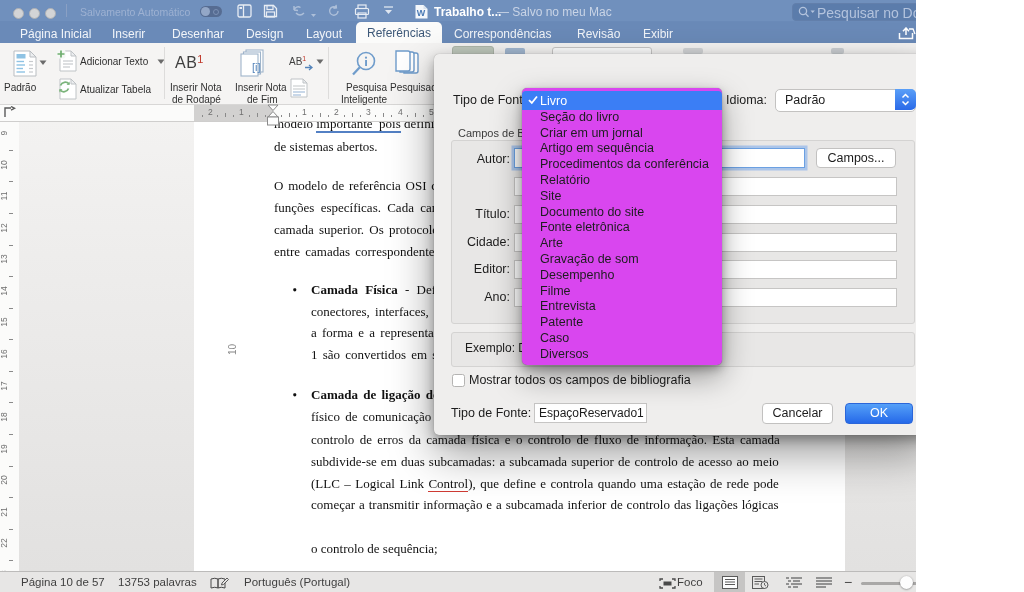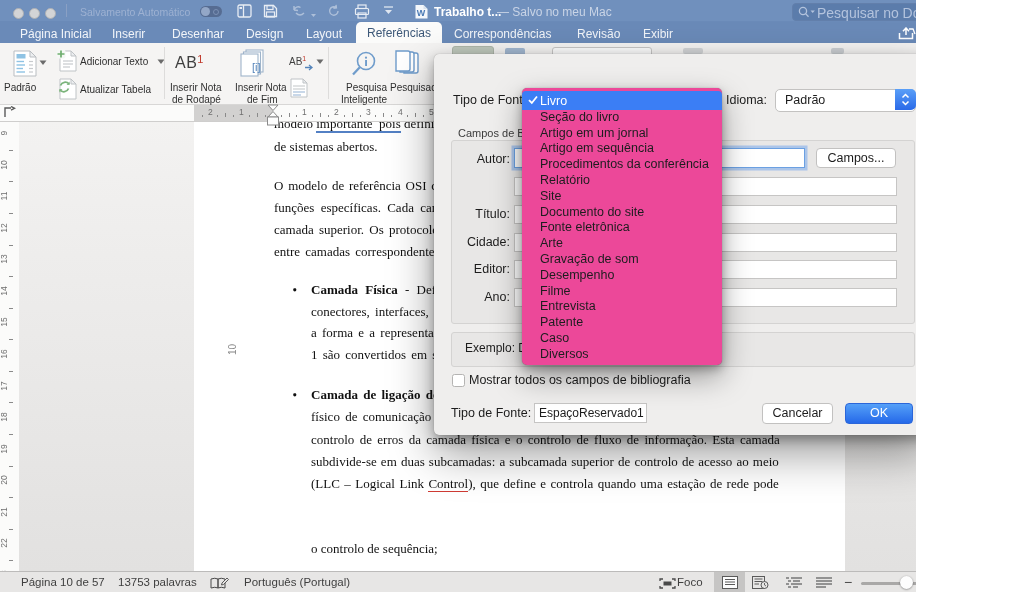--- a/index.html
+++ b/index.html
@@ -42,21 +42,21 @@
 #statusbar{left:0;top:571px;width:1024px;height:21px;background:#e7e6e5;border-top:1px solid #bcbbba;font-size:11.5px;color:#3f3f3f}
 #statusbar span{position:absolute;top:4px}
 
 #dialog{left:434px;top:54px;width:496px;height:381px;background:#efeeed;border-radius:5px;box-shadow:0 18px 45px rgba(0,0,0,.40),0 5px 12px rgba(0,0,0,.30),0 0 1px rgba(0,0,0,.35);z-index:5}
 #dlgtitle{position:absolute;left:0;top:0;width:100%;height:26px;background:linear-gradient(#e9e8e7,#d8d7d6);border-bottom:1px solid #c0bfbe;border-radius:5px 5px 0 0;text-align:center;line-height:27px;font-size:12.5px;color:#2b2b2b}
 .dtext{position:absolute;font-size:12.5px;color:#1c1c1c;white-space:nowrap}
 .gbox{position:absolute;background:#e8e7e6;border:1px solid #d4d3d2;border-radius:3px}
 .field{position:absolute;background:#fff;border:1px solid #c6c5c4}
 .btn{position:absolute;background:#fff;border:1px solid #c2c1c0;border-radius:4px;font-size:12.5px;color:#1c1c1c;text-align:center}
 
-#menu{left:522px;top:88px;width:200px;height:277px;background:#ec4899;border-radius:5px;box-shadow:0 12px 30px rgba(0,0,0,.36),0 4px 10px rgba(0,0,0,.28),0 0 1px rgba(0,0,0,.4);z-index:6}
+#menu{left:522px;top:88px;width:200px;height:277px;background:#d946ef;border-radius:5px;box-shadow:0 12px 30px rgba(0,0,0,.36),0 4px 10px rgba(0,0,0,.28),0 0 1px rgba(0,0,0,.4);z-index:6}
 .mi{position:absolute;left:18px;font-size:12.5px;color:#1d1d1f;white-space:nowrap}
 #misel{position:absolute;left:0px;top:2.5px;width:200px;height:19px;background:#3b7ef5;border-radius:4px 4px 0 0;color:#fff}
 </style></head>
 <body>
 <div id="win">
 <div class="abs" id="titlebar"></div>
 <div class="tl" style="left:13px"></div>
     <div class="tl" style="left:29px"></div>
     <div class="tl" style="left:45px"></div>
 <div class="abs" style="left:66px;top:4px;width:1px;height:13px;background:#8aa0c4"></div>
@@ -332,20 +332,21 @@
 <div class="dl" style="left:117px;top:160px;word-spacing:4px"><b>Camada Física</b> - Define as</div>
 <div class="dl" style="left:117px;top:181.5px;word-spacing:2px">conectores, interfaces, e meios</div>
 <div class="dl" style="left:117px;top:203px;word-spacing:2px">a forma e a representação dos bits</div>
 <div class="dl" style="left:117px;top:225px;word-spacing:2px">1 são convertidos em sinais</div>
 <div class="bu" style="left:98.5px;top:265px">●</div>
 <div class="dl" style="left:117px;top:265px;word-spacing:2px"><b>Camada de ligação de dados</b></div>
 <div class="dl" style="left:117px;top:287px;word-spacing:2px">físico de comunicação de dados</div>
 <div class="dl" style="left:117px;top:310px;word-spacing:2.1px">controlo de erros da camada física e o controlo de fluxo de informação. Esta camada</div>
 <div class="dl" style="left:117px;top:332px;word-spacing:0.9px">subdivide-se em duas subcamadas: a subcamada superior de controlo de acesso ao meio</div>
 <div class="dl" style="left:117px;top:353.5px;word-spacing:1.2px">(LLC – Logical Link <span class="rd">Control</span>), que define e controla quando uma estação de rede pode</div>
+<div class="dl" style="left:117px;top:375px;word-spacing:0.7px">começar a transmitir informação e a subcamada inferior de controlo das ligações lógicas</div>
 <div class="dl" style="left:117px;top:418.5px">o controlo de sequência;</div>
 <div class="abs" style="left:34px;top:216px;width:16px;height:18px;font-size:10px;color:#8a8a8a;transform:rotate(-90deg);font-family:'Liberation Sans'">10</div>
 </div>
     </div>
 <div class="abs" id="statusbar">
 <span style="left:21px">Página 10 de 57</span>
 <span style="left:118px">13753 palavras</span>
 <svg style="position:absolute;left:210px;top:5px" width="19" height="13" viewBox="0 0 19 13">
         <path d="M1 2 q4 -1.5 7 0 v9 q-3 -1.5 -7 0 z M8 2 q3 -1.5 7 0 v9 q-4 -1.5 -7 0 z" fill="none" stroke="#4a4a4a" stroke-width="1"></path>
         <path d="M12 6 l5 -5 l1.5 1.5 l-5 5 l-2 .5 z" fill="#e7e6e5" stroke="#4a4a4a" stroke-width="0.9"></path>
@@ -436,21 +437,21 @@
 <div class="btn" style="left:328px;top:349px;width:69px;height:18.5px;line-height:18.5px">Cancelar</div>
 <div class="btn" style="left:411px;top:349px;width:66px;height:18.5px;line-height:18.5px;background:linear-gradient(#55a0f8,#2569e9);border:1px solid #2b66d9;color:#fff">OK</div>
 </div>
 <div class="abs" id="menu">
 <div id="misel"></div>
 <svg style="position:absolute;left:6px;top:7px;z-index:2" width="10" height="10" viewBox="0 0 10 10">
         <path d="M1 5.2 L3.8 8 L9 1.5" fill="none" stroke="#fff" stroke-width="1.8"></path>
       </svg>
 <div class="mi" style="top:6.0px;color:#fff;z-index:2">Livro</div>
 <div class="mi" style="top:21.8px">Seção do livro</div>
-<div class="mi" style="top:37.6px">Artigo em um jornal</div>
+<div class="mi" style="top:37.6px">Criar em um jornal</div>
 <div class="mi" style="top:53.4px">Artigo em sequência</div>
 <div class="mi" style="top:69.2px">Procedimentos da conferência</div>
 <div class="mi" style="top:85.0px">Relatório</div>
 <div class="mi" style="top:100.8px">Site</div>
 <div class="mi" style="top:116.6px">Documento do site</div>
 <div class="mi" style="top:132.4px">Fonte eletrônica</div>
 <div class="mi" style="top:148.2px">Arte</div>
 <div class="mi" style="top:164.0px">Gravação de som</div>
 <div class="mi" style="top:179.8px">Desempenho</div>
 <div class="mi" style="top:195.6px">Filme</div>

